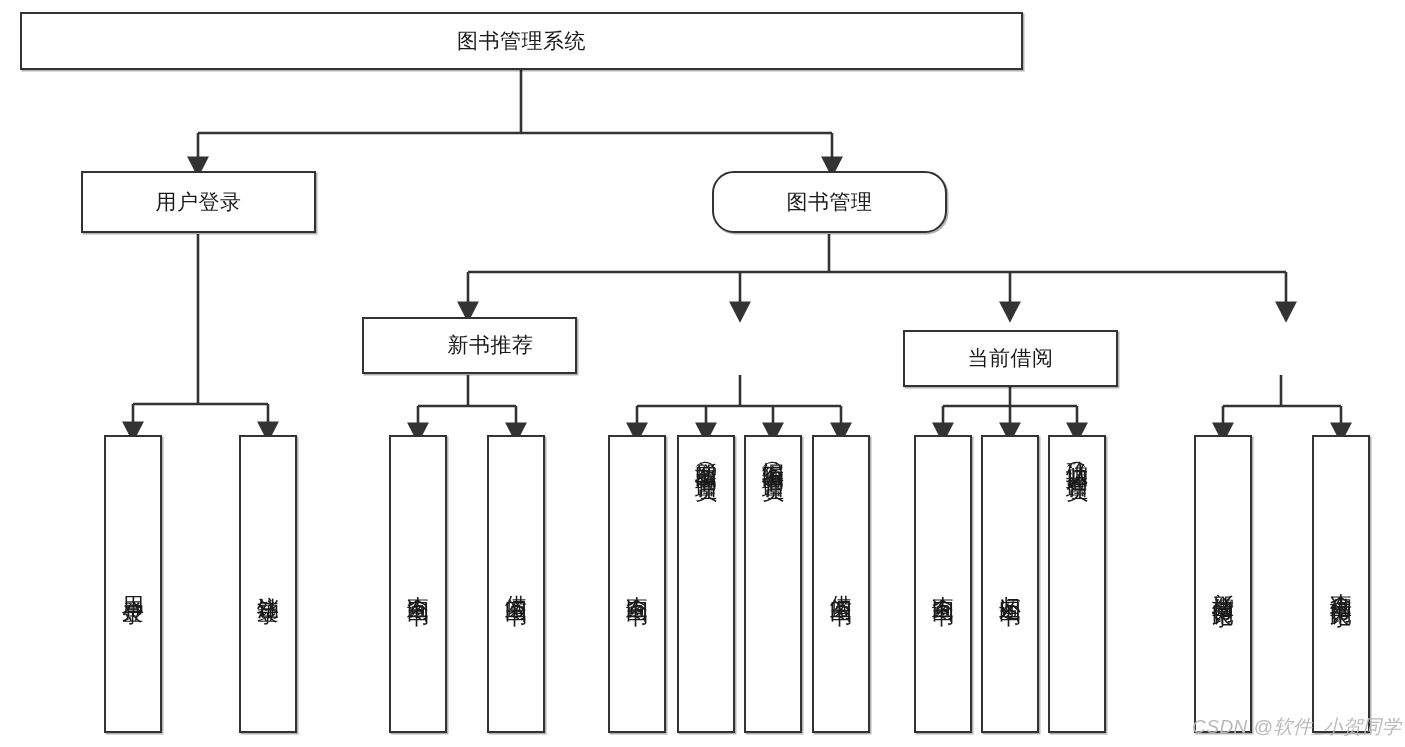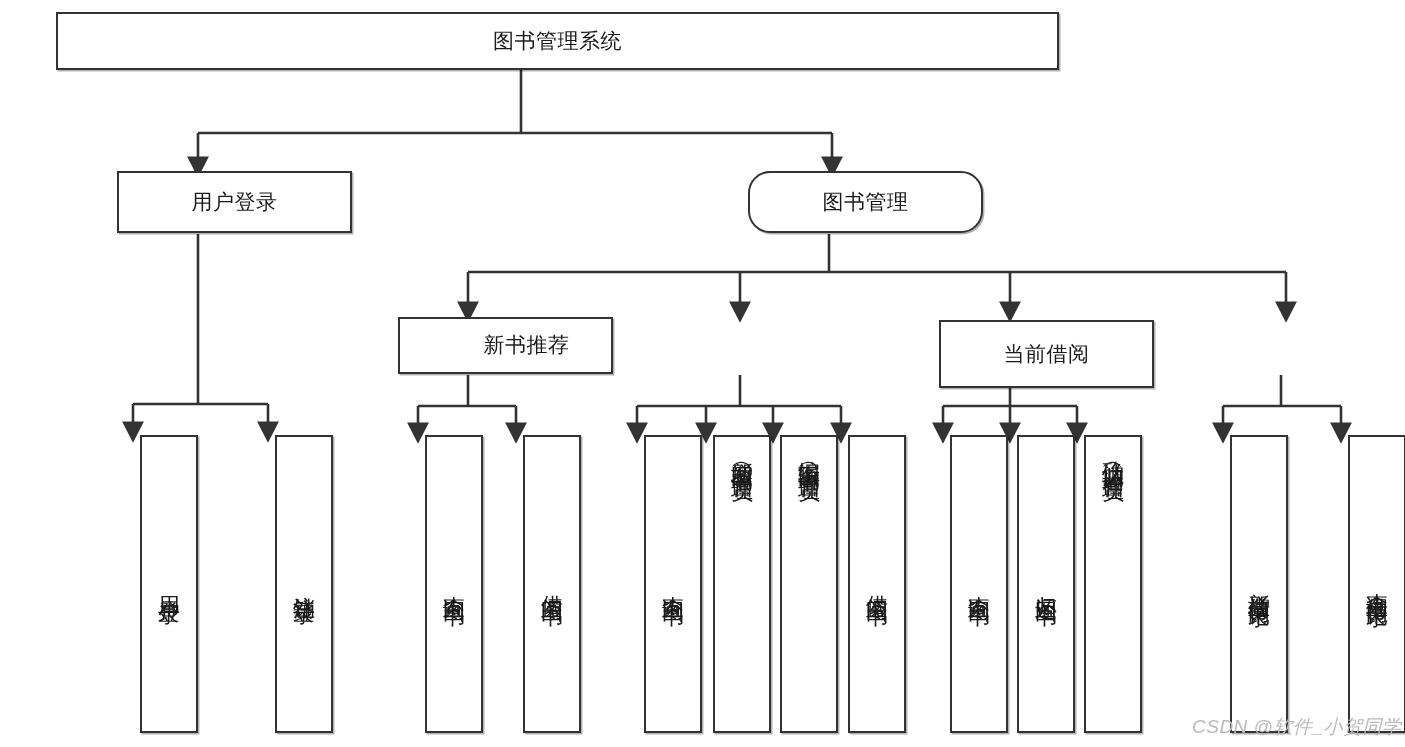--- a/index.html
+++ b/index.html
@@ -28,21 +28,20 @@
   .node {
     position: absolute;
     box-sizing: border-box;
     background: #ffffff;
     border: 2px solid #333333;
     box-shadow: 1.5px 1.5px 0 rgba(0,0,0,0.30);
     display: flex;
     align-items: center;
     justify-content: center;
     z-index: 2;
-    margin-left: 36px;
   }
   .node-label {
     color: #1a1a1a;
     font-size: 21px;
     line-height: 1.18;
     letter-spacing: 0.5px;
     white-space: nowrap;
     user-select: none;
   }
   
@@ -139,21 +138,21 @@
   <div class="node h" style="left:81px; top:171px; width:235px; height:62px;">
     <span class="node-label">用户登录</span>
   </div>
   <div class="node h" style="left:712px; top:171px; width:235px; height:62px;border-radius:22px;">
     <span class="node-label">图书管理</span>
   </div>
 
   <div class="node h" style="left:362px; top:317px; width:215px; height:57px;padding-left:42px;">
     <span class="node-label">新书推荐</span>
   </div>
-  <div class="node h" style="left:903px; top:320px; width:215px; height:68px;">
+  <div class="node h" style="left:903px; top:330px; width:215px; height:57px;">
     <span class="node-label">当前借阅</span>
   </div>
 
   <div class="node v centered" style="left:104px; top:435px; width:58px; height:298px;">
     <span class="node-label">用户登录</span>
   </div>
   <div class="node v centered" style="left:239px; top:435px; width:58px; height:298px;">
     <span class="node-label">注销登录</span>
   </div>
 

